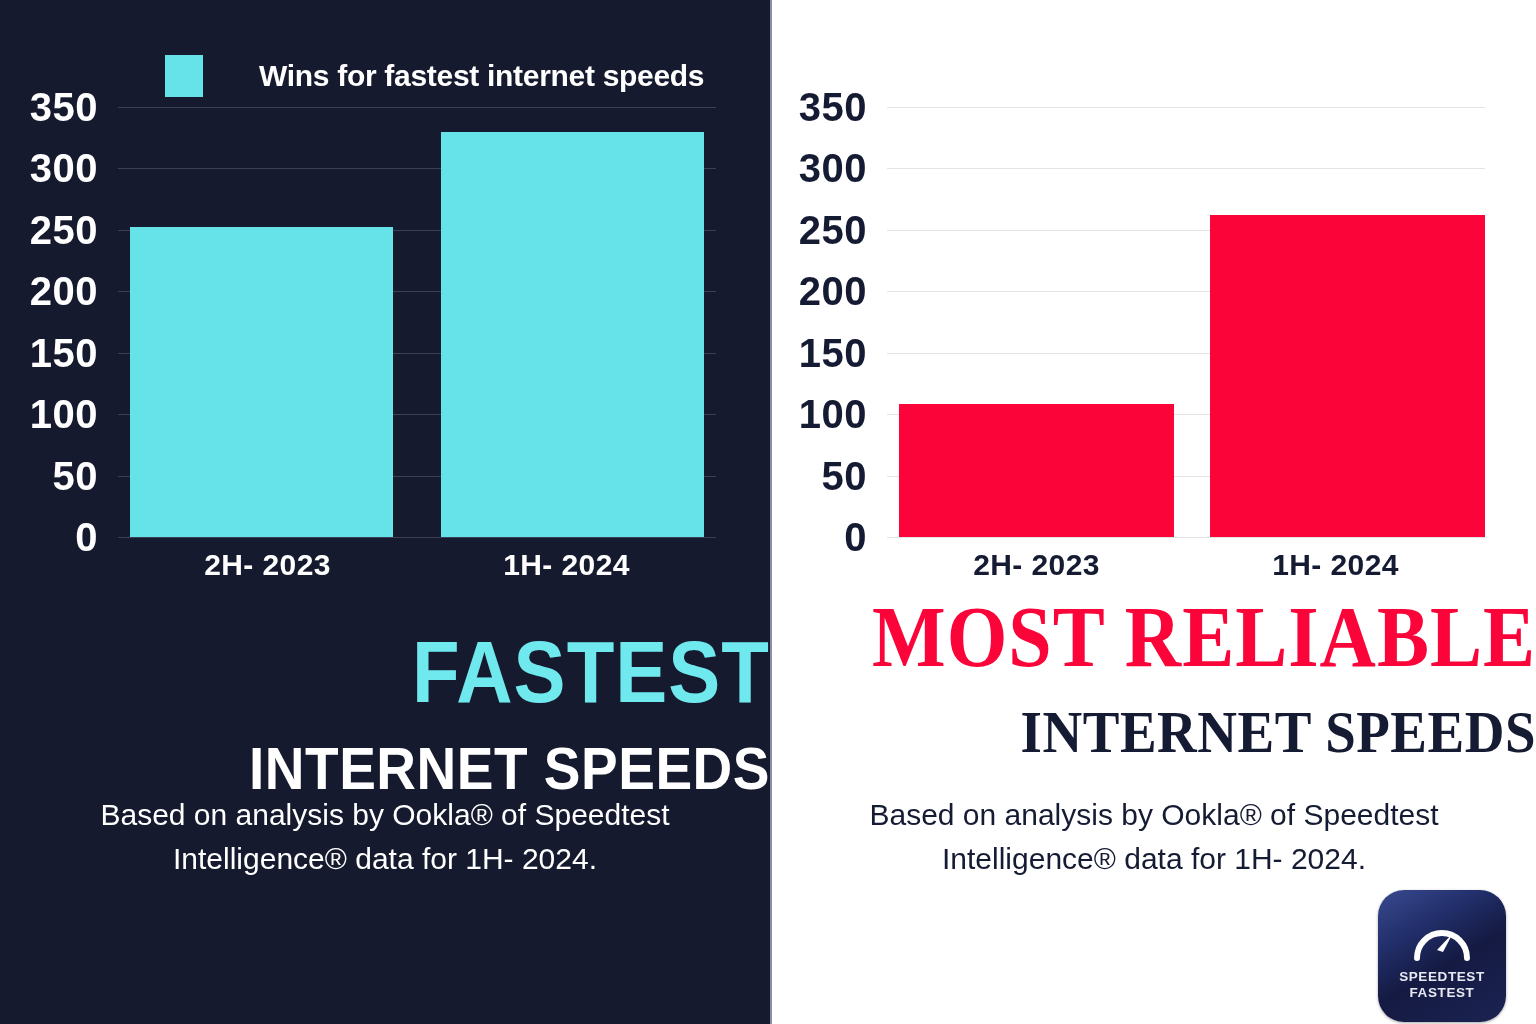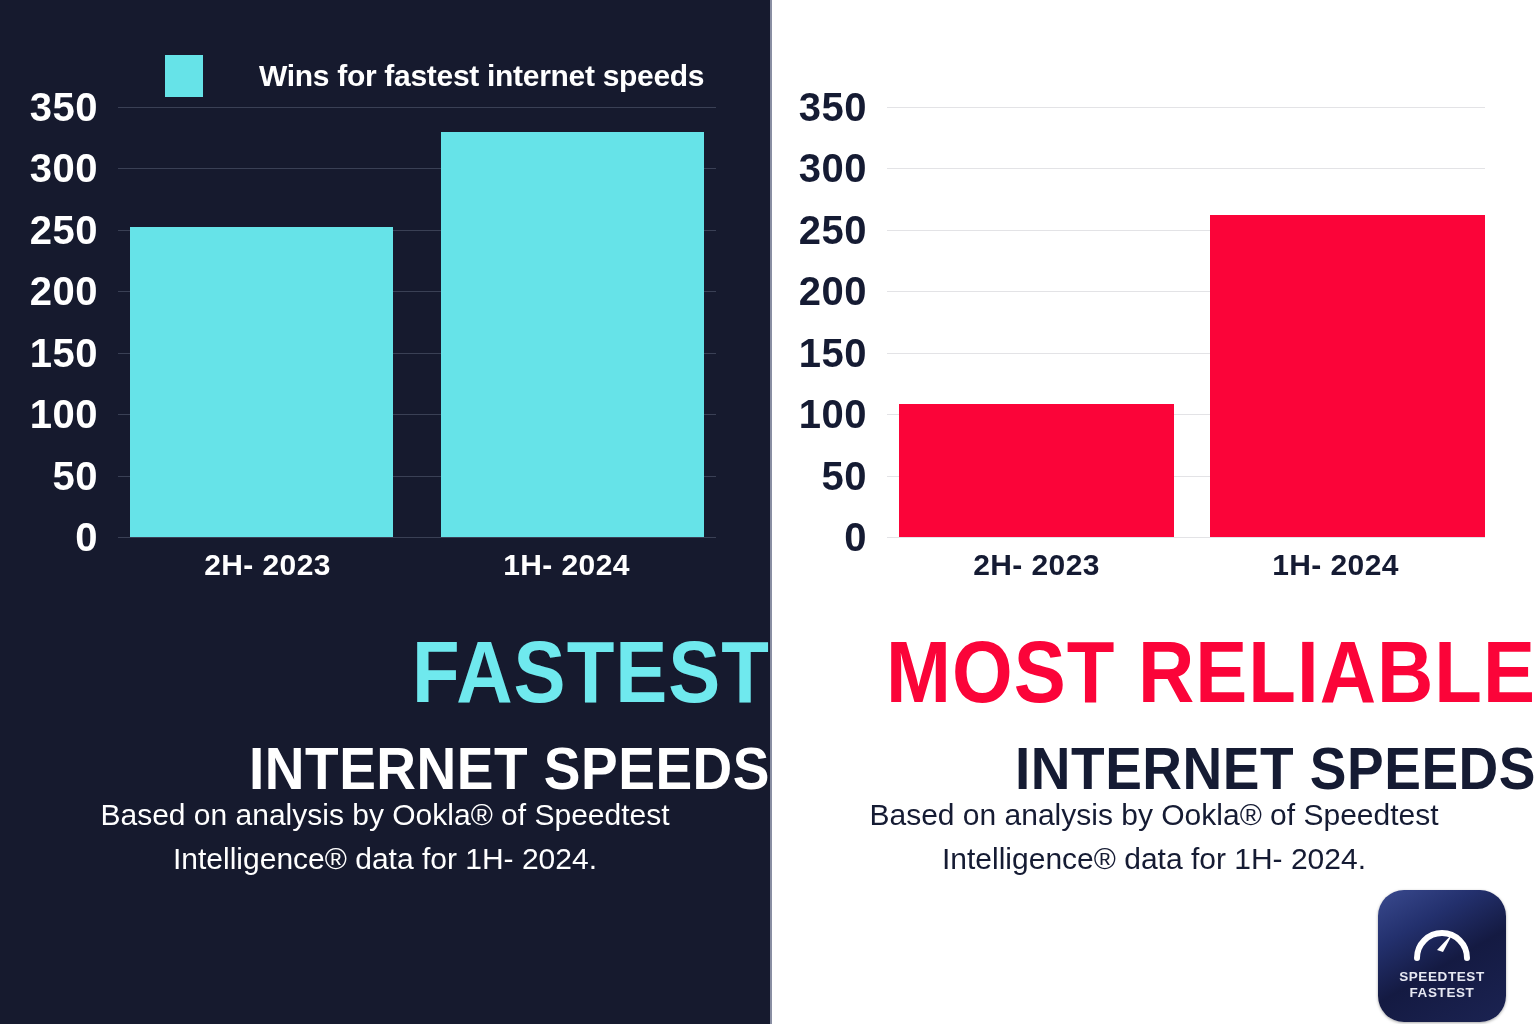--- a/index.html
+++ b/index.html
@@ -123,21 +123,21 @@
   .xlabel.on-dark  { color: #FFFFFF; }
   .xlabel.on-light { color: #151B33; }
 
   
   .headline {
     position: absolute;
     width: 100%;
     text-align: right;
   }
   .headline-left  { top: 628px; }
-  .headline-right { top: 628px; }
+  .headline-right { top: 592px; font-family: Liberation Serif, serif; }
   .headline-main {
     font-size: 78px;
     font-weight: 800;
     letter-spacing: 1px;
     line-height: 1.02;
     font-stretch: condensed;
     transform: scaleY(1.12);
     transform-origin: top center;
     margin: 0;
   }

